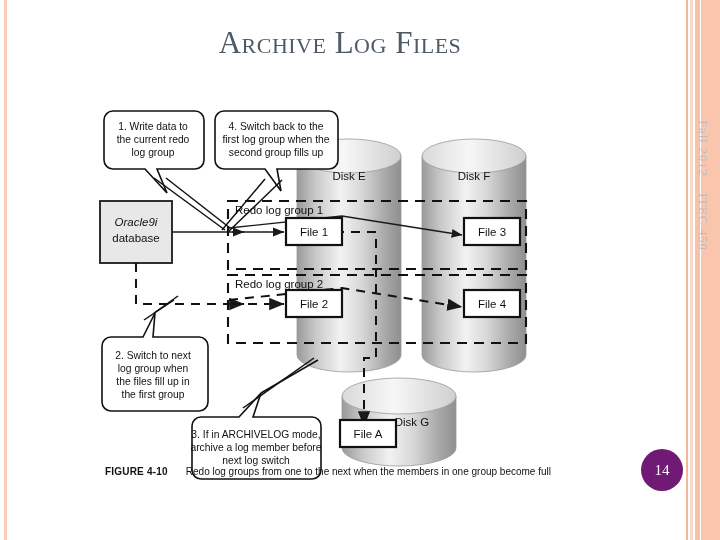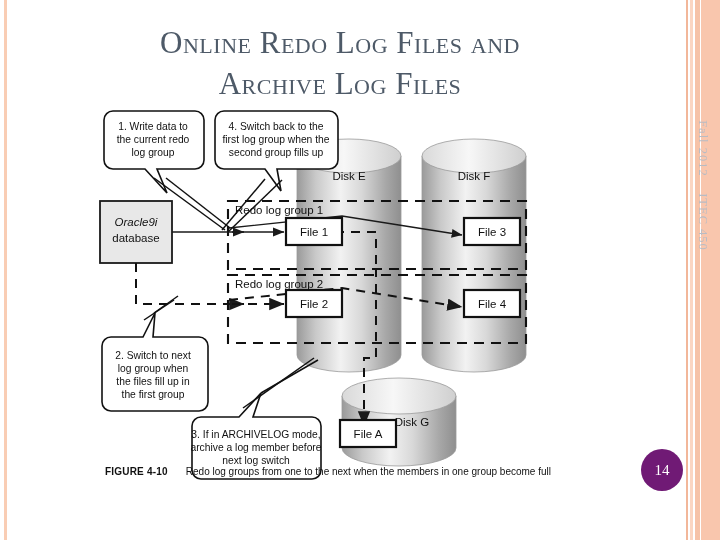--- a/index.html
+++ b/index.html
@@ -44,21 +44,20 @@
 
 <div id="slide">
 
   <div class="edge" id="left-stripe"></div>
   <div class="edge" id="right-bar-a"></div>
   <div class="edge" id="right-bar-b"></div>
   <div class="edge" id="right-bar-c"></div>
   <div class="edge" id="right-bar-d"></div>
 
   <div id="title">
-    <div>Online Redo Log Files and</div>
     <div>Archive Log Files</div>
   </div>
 
   <div id="side-label">Fall 2012    ITEC 450</div>
 
   <div id="page-badge">14</div>
 
   <div id="figure">
     <svg id="fig-svg" width="500" height="380" viewBox="0 0 500 380" xmlns="http://www.w3.org/2000/svg">
       <defs>

